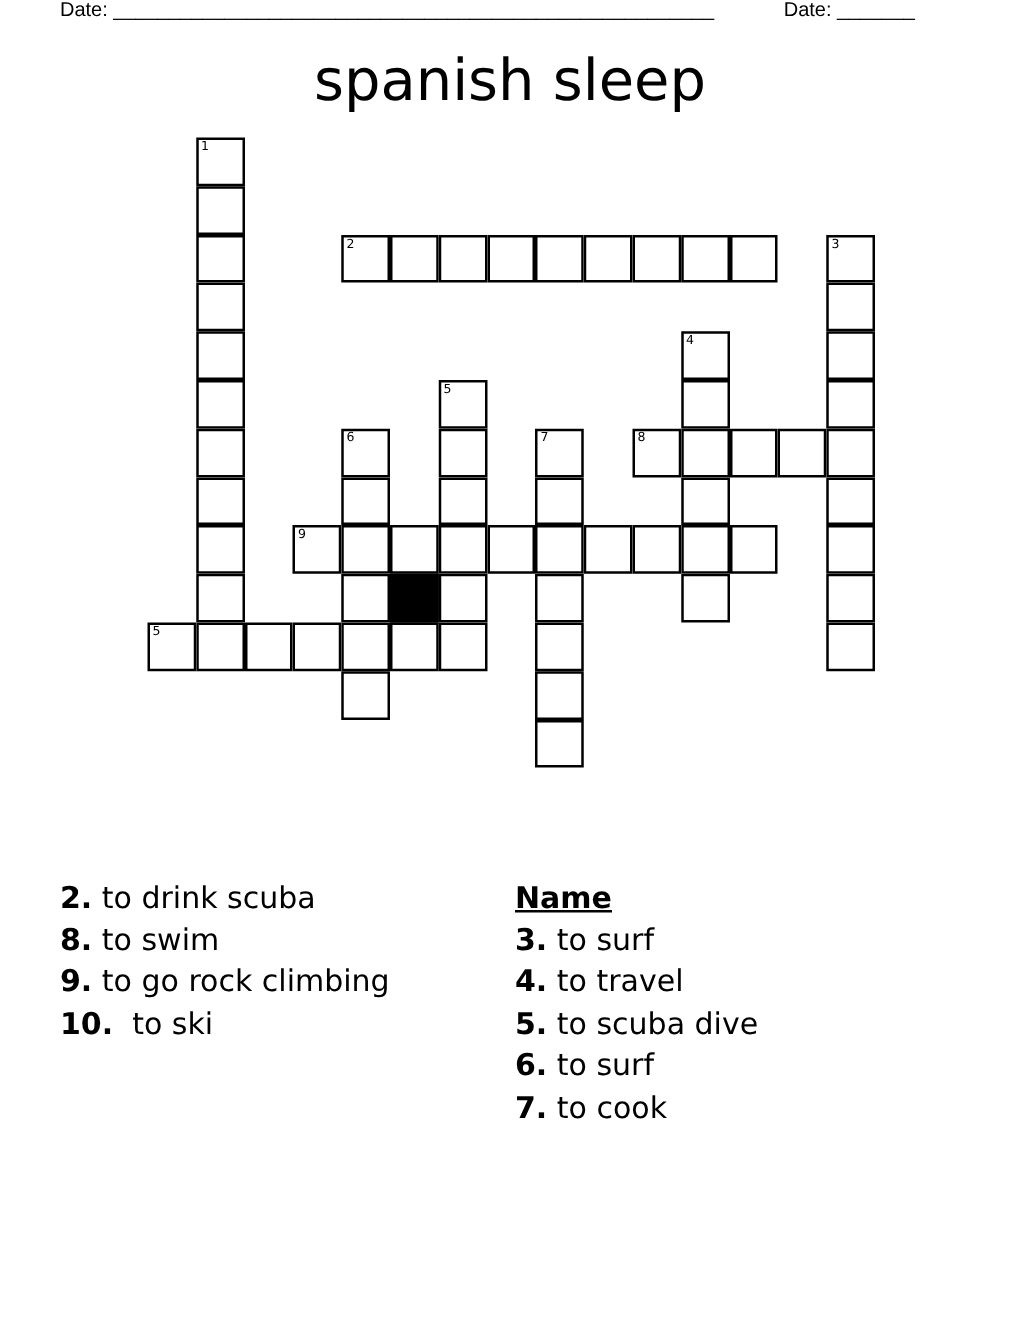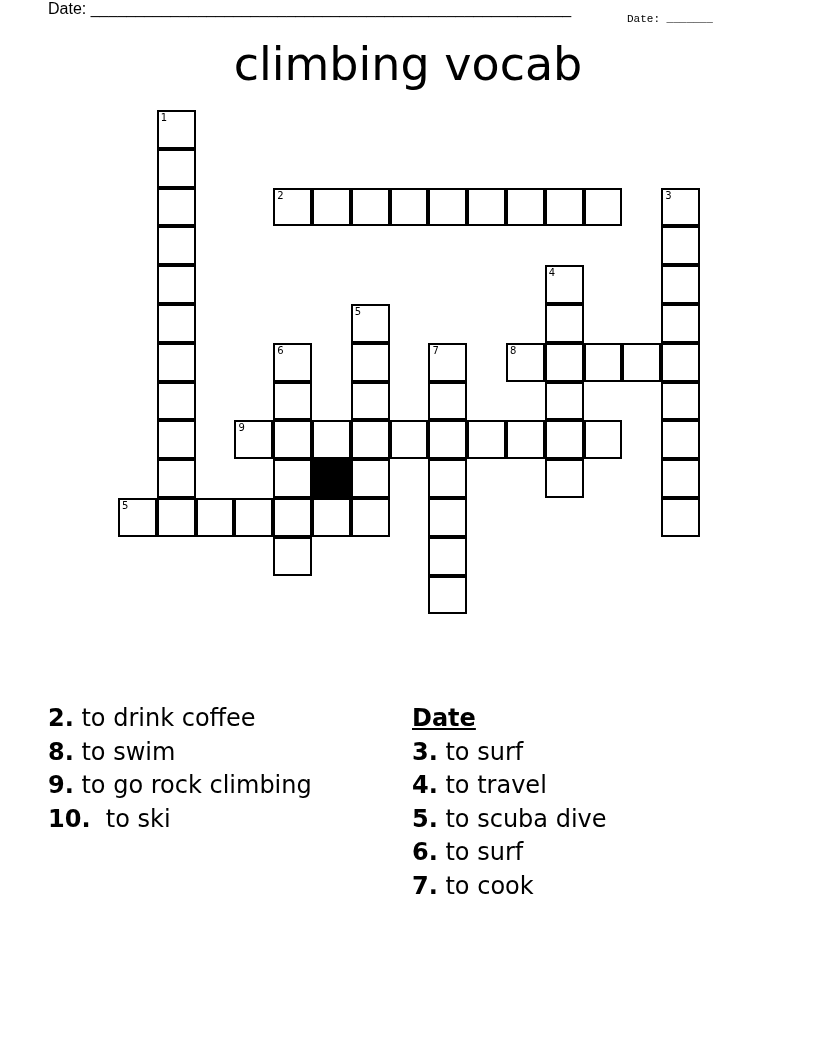--- a/index.html
+++ b/index.html
@@ -1,33 +1,33 @@
 <!DOCTYPE html>
 <html><head>
 <meta charset="utf-8">
 <style>
   html, body { margin:0; padding:0; background:#ffffff; }
   body { width:816px; height:1056px; position:relative; overflow:hidden; color:#000; }
   .hdr { position:absolute; top:0; left:48px; font-family:"Liberation Sans", sans-serif; font-size:16px; line-height:18px; }
-  .hdr-date { position:absolute; top:0; left:627px; font-family:Liberation Mono, monospace; font-size:11px; line-height:18px;margin-top:10px; }
+  .hdr-date { position:absolute; top:0; left:627px; font-family:Liberation Sans, sans-serif; font-size:16px; line-height:18px; }
   .title { position:absolute; top:36px; left:0; width:816px; text-align:center; font-family:"DejaVu Sans", sans-serif; font-size:46px; line-height:56px; }
   .grid { position:absolute; left:0; top:0; }
   .cell { position:absolute; width:38.8px; height:38.8px; box-sizing:border-box; border:2px solid #000; background:#fff; }
   .cell.black { background:#000; }
   .cell .num { position:absolute; left:2px; top:0px; font-family:"DejaVu Sans", sans-serif; font-size:10px; line-height:12px; }
   .clues { position:absolute; top:702px; font-family:"DejaVu Sans", sans-serif; font-size:24px; line-height:33.5px; }
   .clues .head { font-weight:bold; text-decoration:underline; }
   .clues .n { font-weight:bold; }
 </style>
 </head>
 <body>
 
 <div class="hdr">Date: ______________________________________________________</div>
 <div class="hdr-date">Date: _______</div>
-<div class="title">climbing vocab</div>
+<div class="title">spanish sleep</div>
 
 <div class="grid" id="grid">
     <div class="cell" style="left: 156.8px; top: 110px;">
       <span class="num">1</span>
     </div>
     <div class="cell" style="left: 156.8px; top: 148.8px;"></div>
     <div class="cell" style="left: 156.8px; top: 187.6px;"></div>
     <div class="cell" style="left: 156.8px; top: 226.4px;"></div>
     <div class="cell" style="left: 156.8px; top: 265.2px;"></div>
     <div class="cell" style="left: 156.8px; top: 304px;"></div>
@@ -107,26 +107,26 @@
     <div class="cell" style="left: 118px; top: 498px;">
       <span class="num">5</span>
     </div>
     <div class="cell" style="left: 195.6px; top: 498px;"></div>
     <div class="cell" style="left: 234.4px; top: 498px;"></div>
     <div class="cell" style="left: 312px; top: 498px;"></div>
     <div class="cell black" style="left: 312px; top: 459.2px;"></div>
   </div>
 
 <div class="clues" style="left:48px;">
-  <div><span class="n">2.</span><span style="white-space:pre"> to drink coffee</span></div>
+  <div><span class="n">2.</span><span style="white-space:pre"> to drink scuba</span></div>
   <div><span class="n">8.</span><span style="white-space:pre"> to swim</span></div>
   <div><span class="n">9.</span><span style="white-space:pre"> to go rock climbing</span></div>
   <div><span class="n">10.</span><span style="white-space:pre">  to ski</span></div>
 </div>
 
 <div class="clues" style="left:412px;">
-  <div class="head">Date</div>
+  <div class="head">Name</div>
   <div><span class="n">3.</span><span style="white-space:pre"> to surf</span></div>
   <div><span class="n">4.</span><span style="white-space:pre"> to travel</span></div>
   <div><span class="n">5.</span><span style="white-space:pre"> to scuba dive</span></div>
   <div><span class="n">6.</span><span style="white-space:pre"> to surf</span></div>
   <div><span class="n">7.</span><span style="white-space:pre"> to cook</span></div>
 </div>
 
 </body></html>

